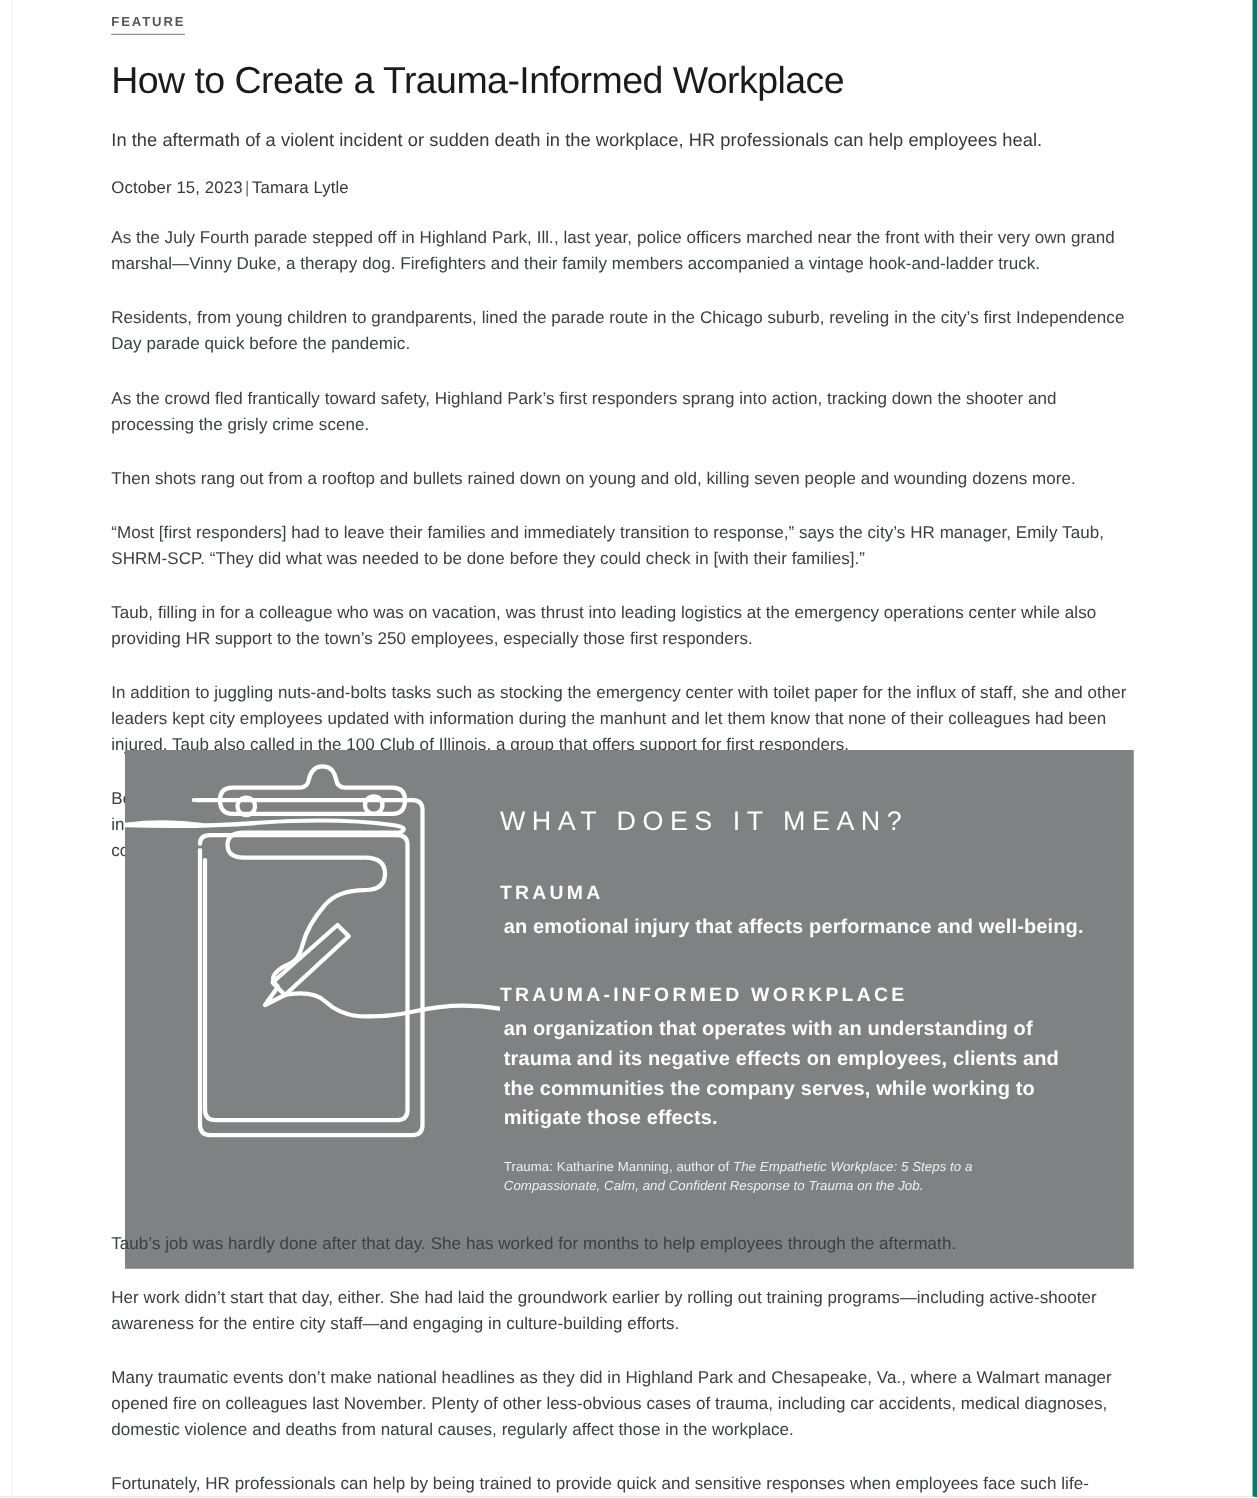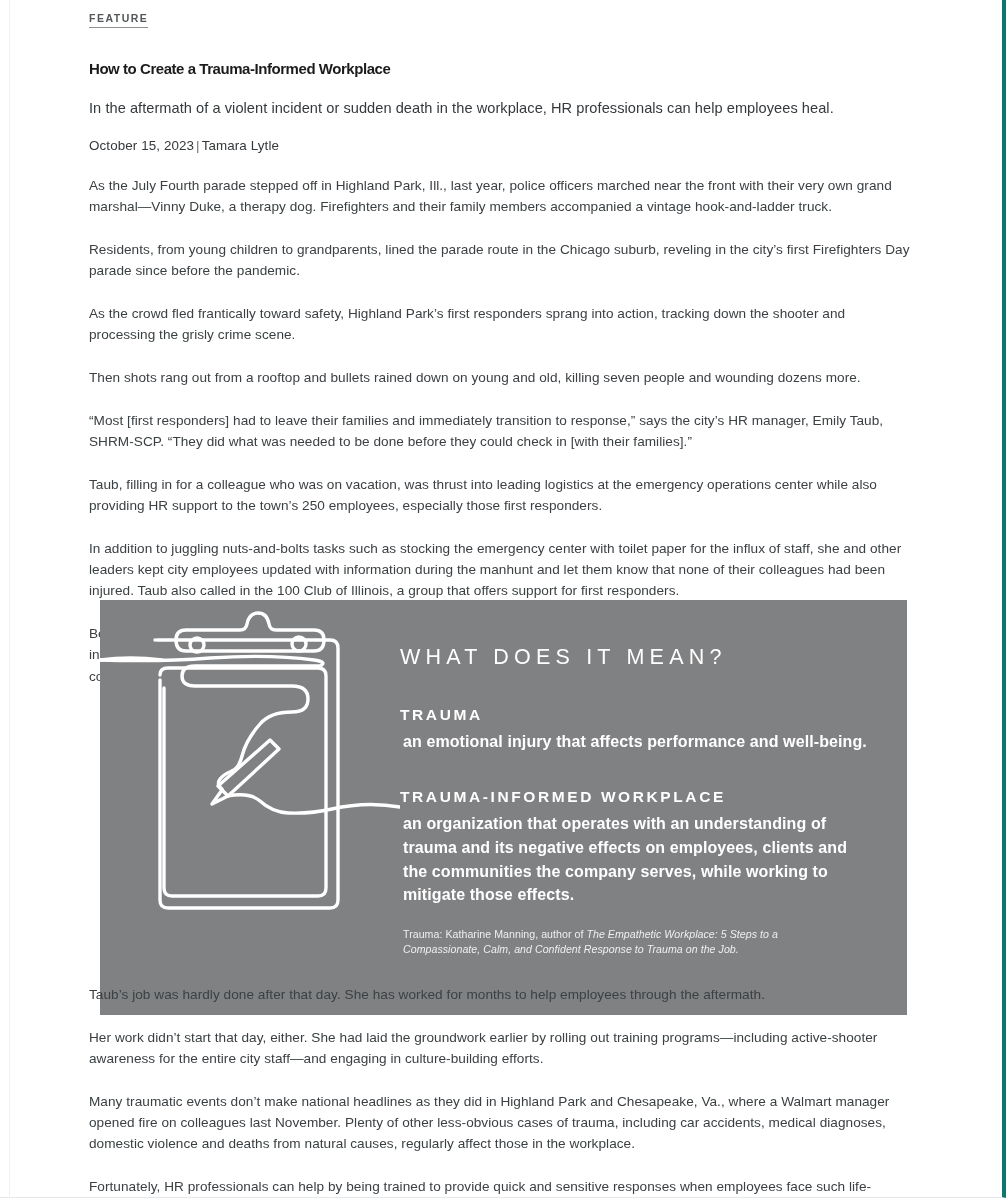--- a/index.html
+++ b/index.html
@@ -46,23 +46,23 @@
     letter-spacing: 1.5px;
     color: #53575a;
     text-transform: uppercase;
     display: inline-block;
     border-bottom: 1px solid #8d9195;
     padding-bottom: 2px;
     line-height: 1.2;
   }
 
   .headline {
-    margin: 32px 0 0 0;
-    font-size: 15px;
-    font-weight: 700;
+    margin: 18px 0 0 0;
+    font-size: 30px;
+    font-weight: 400;
     letter-spacing: -0.45px;
     color: #1b1b1b;
     line-height: 1.25;
   }
 
   .deck {
     margin: 20px 0 0 0;
     font-size: 14.6px;
     font-weight: 400;
     color: #35393c;
@@ -176,21 +176,21 @@
     <h1 class="headline">How to Create a Trauma-Informed Workplace</h1>
 
     <p class="deck">In the aftermath of a violent incident or sudden death in the workplace, HR professionals can help employees heal.</p>
 
     <p class="byline">
       <span>October 15, 2023</span><span class="sep">|</span><span>Tamara Lytle</span>
     </p>
 
     <div class="body-block">
       <p class="para">As the July Fourth parade stepped off in Highland Park, Ill., last year, police officers marched near the front with their very own grand marshal—Vinny Duke, a therapy dog. Firefighters and their family members accompanied a vintage hook-and-ladder truck.</p>
-      <p class="para">Residents, from young children to grandparents, lined the parade route in the Chicago suburb, reveling in the city’s first Firefighters Day parade since before the pandemic.</p>
+      <p class="para">Residents, from young children to grandparents, lined the parade route in the Chicago suburb, reveling in the city’s first Independence Day parade quick before the pandemic.</p>
       <p class="para">As the crowd fled frantically toward safety, Highland Park’s first responders sprang into action, tracking down the shooter and processing the grisly crime scene.</p>
       <p class="para">Then shots rang out from a rooftop and bullets rained down on young and old, killing seven people and wounding dozens more.</p>
       <p class="para">“Most [first responders] had to leave their families and immediately transition to response,” says the city’s HR manager, Emily Taub, SHRM-SCP. “They did what was needed to be done before they could check in [with their families].”</p>
       <p class="para">Taub, filling in for a colleague who was on vacation, was thrust into leading logistics at the emergency operations center while also providing HR support to the town’s 250 employees, especially those first responders.</p>
       <p class="para">In addition to juggling nuts-and-bolts tasks such as stocking the emergency center with toilet paper for the influx of staff, she and other leaders kept city employees updated with information during the manhunt and let them know that none of their colleagues had been injured. Taub also called in the 100 Club of Illinois, a group that offers support for first responders.</p>
       <p class="para">Between the 100 Club and the city’s employee assistance program (EAP), Taub had mental health counselors available within hours, including two counselors trained specifically in dealing with trauma. In the ensuing days, small groups, such as shifts of firefighters, could talk through what happened, guided by experts.</p>
     </div>
   </div>
 
   <figure class="graphic" style="margin:0;">

